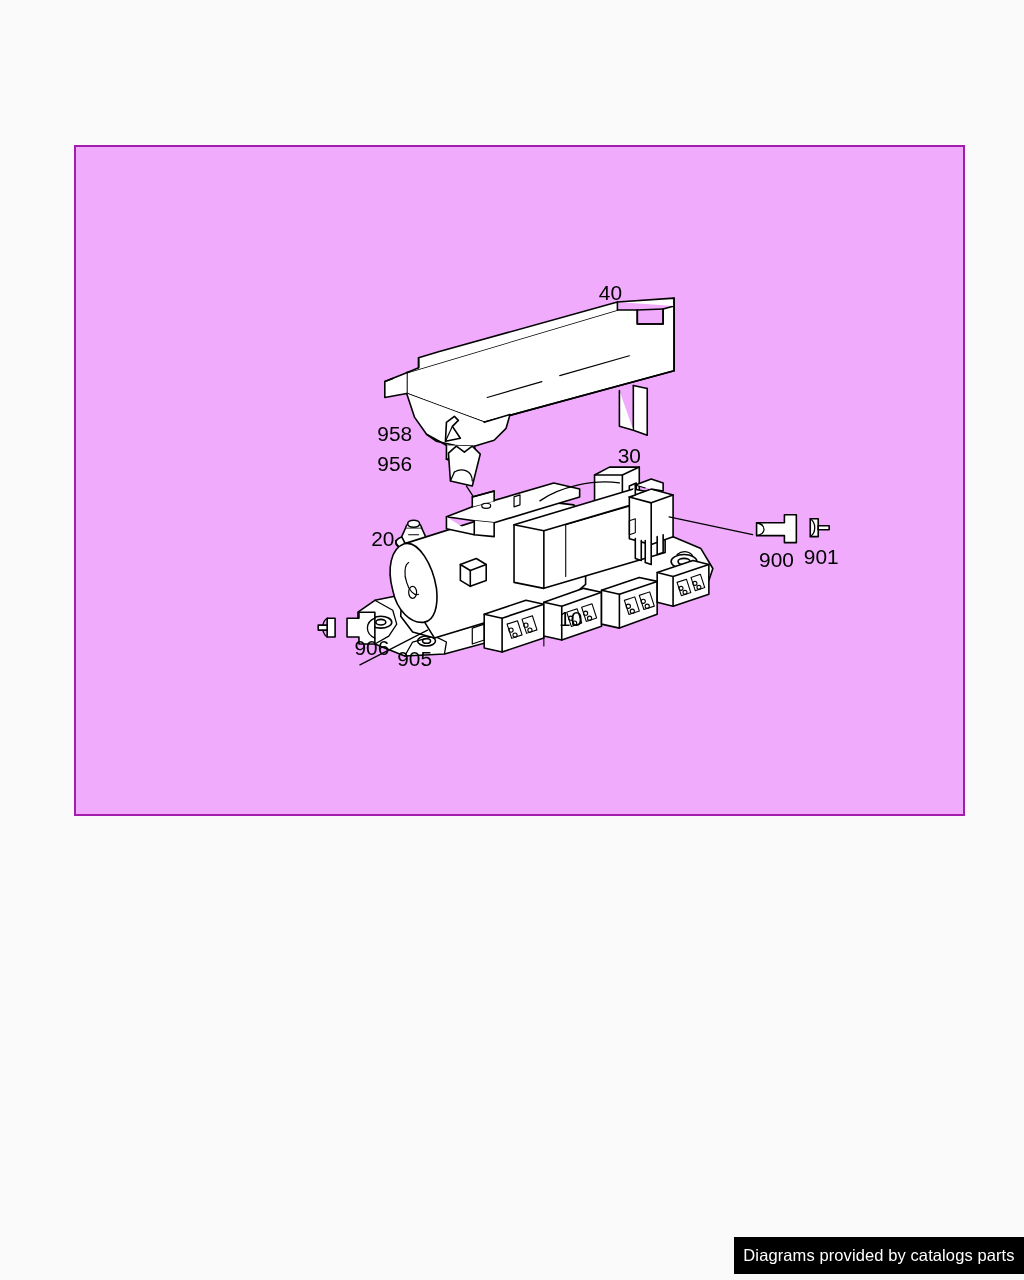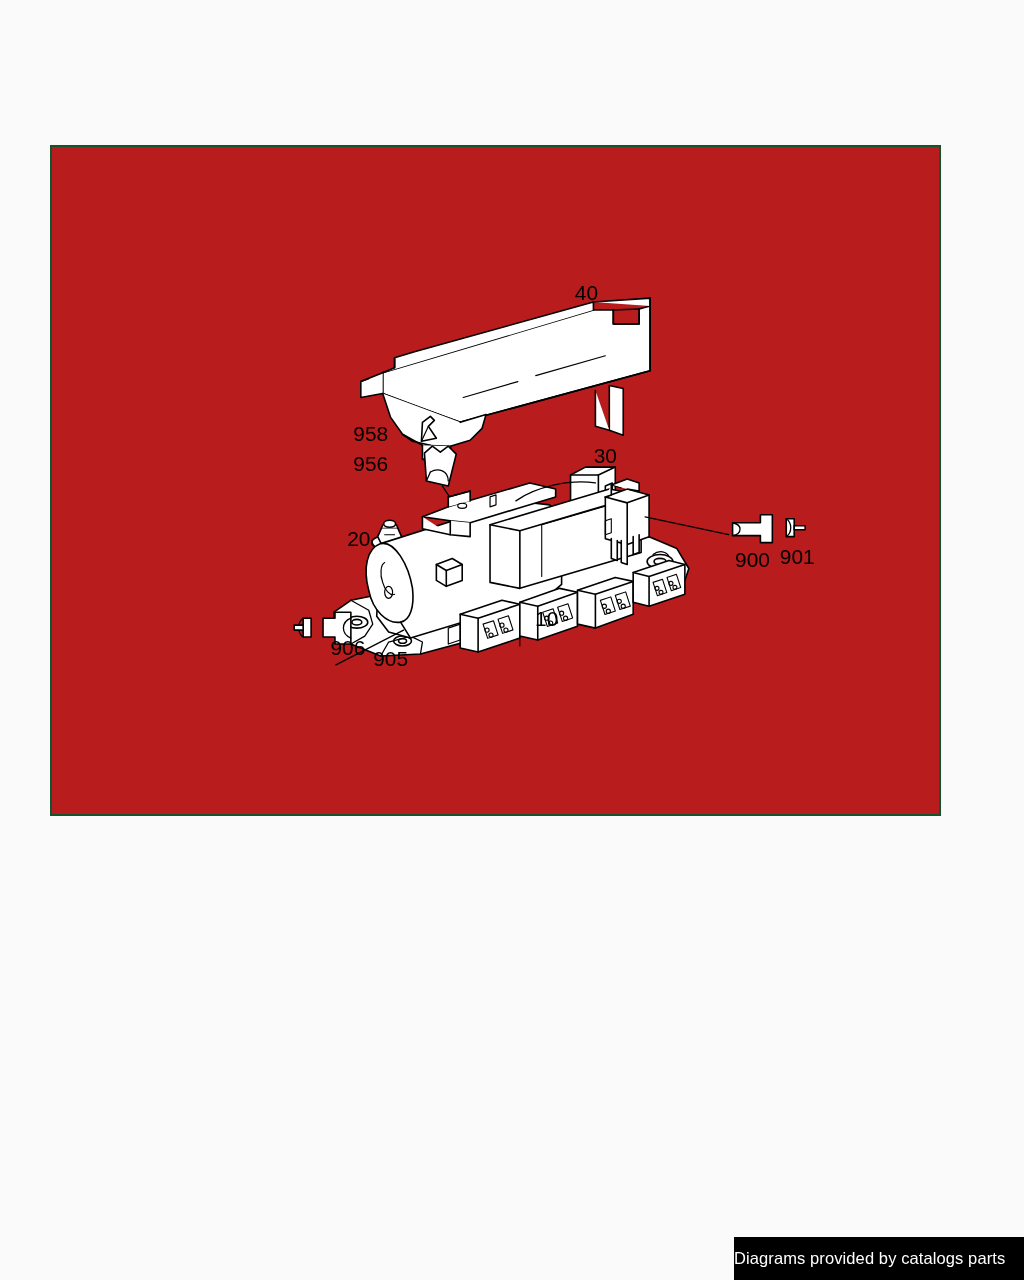--- a/index.html
+++ b/index.html
@@ -9,53 +9,54 @@
   body {
     width: 1024px;
     height: 1280px;
     background: #fafafa;
     font-family: "Liberation Sans", sans-serif;
     position: relative;
     overflow: hidden;
   }
   #diagram-frame {
     position: absolute;
-    left: 50px;
+    left: 74px;
     top: 145px;
     width: 891px;
     height: 671px;
-    border: 2px solid #14532d;
-    background: #b91c1c;
+    border: 2px solid #a21caf;
+    background: #f0abfc;
     box-sizing: border-box;
   }
   #drawing-svg {
     position: absolute;
     left: 0;
     top: 0;
     width: 100%;
     height: 100%;
   }
   .callout {
     font-family: "Liberation Sans", sans-serif;
     font-size: 21px;
     fill: #000000;
     font-weight: 400;
   }
   #watermark {
     position: absolute;
     left: 734px;
     top: 1237px;
     width: 290px;
-    height: 43px;
+    height: 37px;
     background: #000000;
     color: #ffffff;
     font-family: "Liberation Sans", sans-serif;
     font-size: 16.5px;
     display: flex;
     align-items: center;
+    justify-content: center;
     letter-spacing: 0.1px;
     box-sizing: border-box;
   }
 </style>
 </head>
 <body>
 
 <div id="diagram-frame">
   <svg id="drawing-svg" viewBox="0 0 891 671" xmlns="http://www.w3.org/2000/svg">
     <g fill="none" stroke="#000000" stroke-width="1.6" stroke-linejoin="round" stroke-linecap="round">

